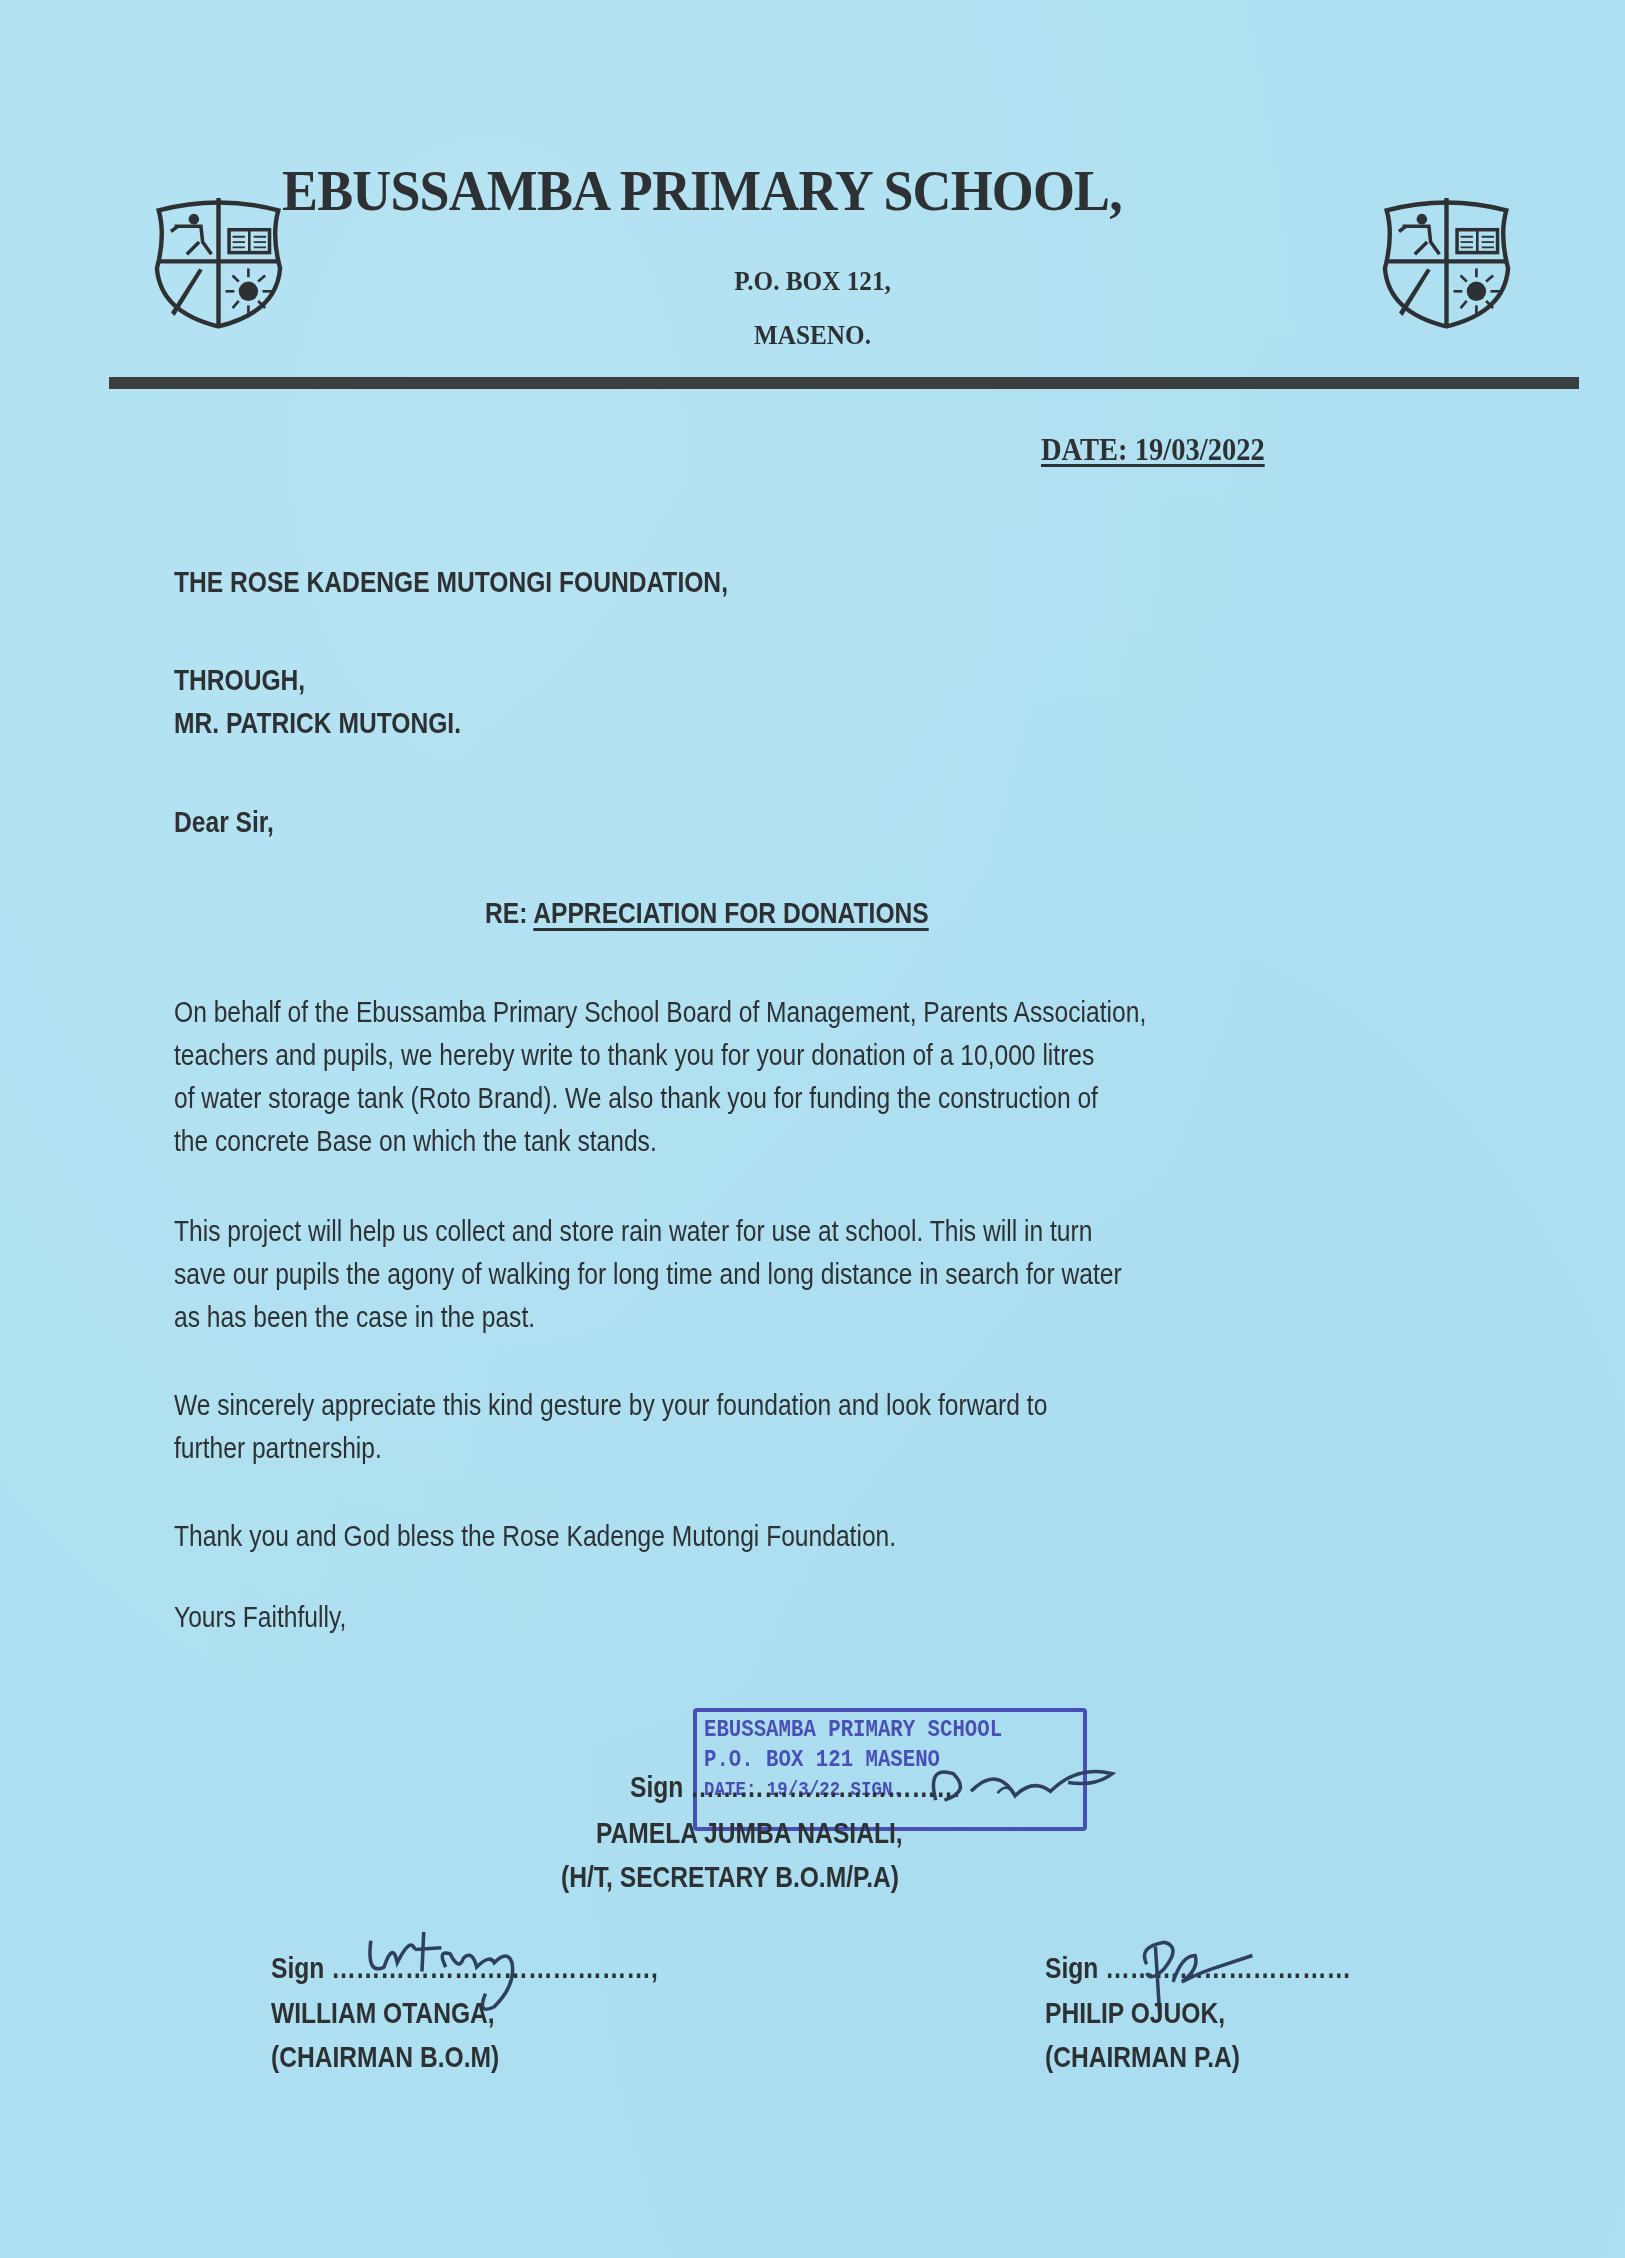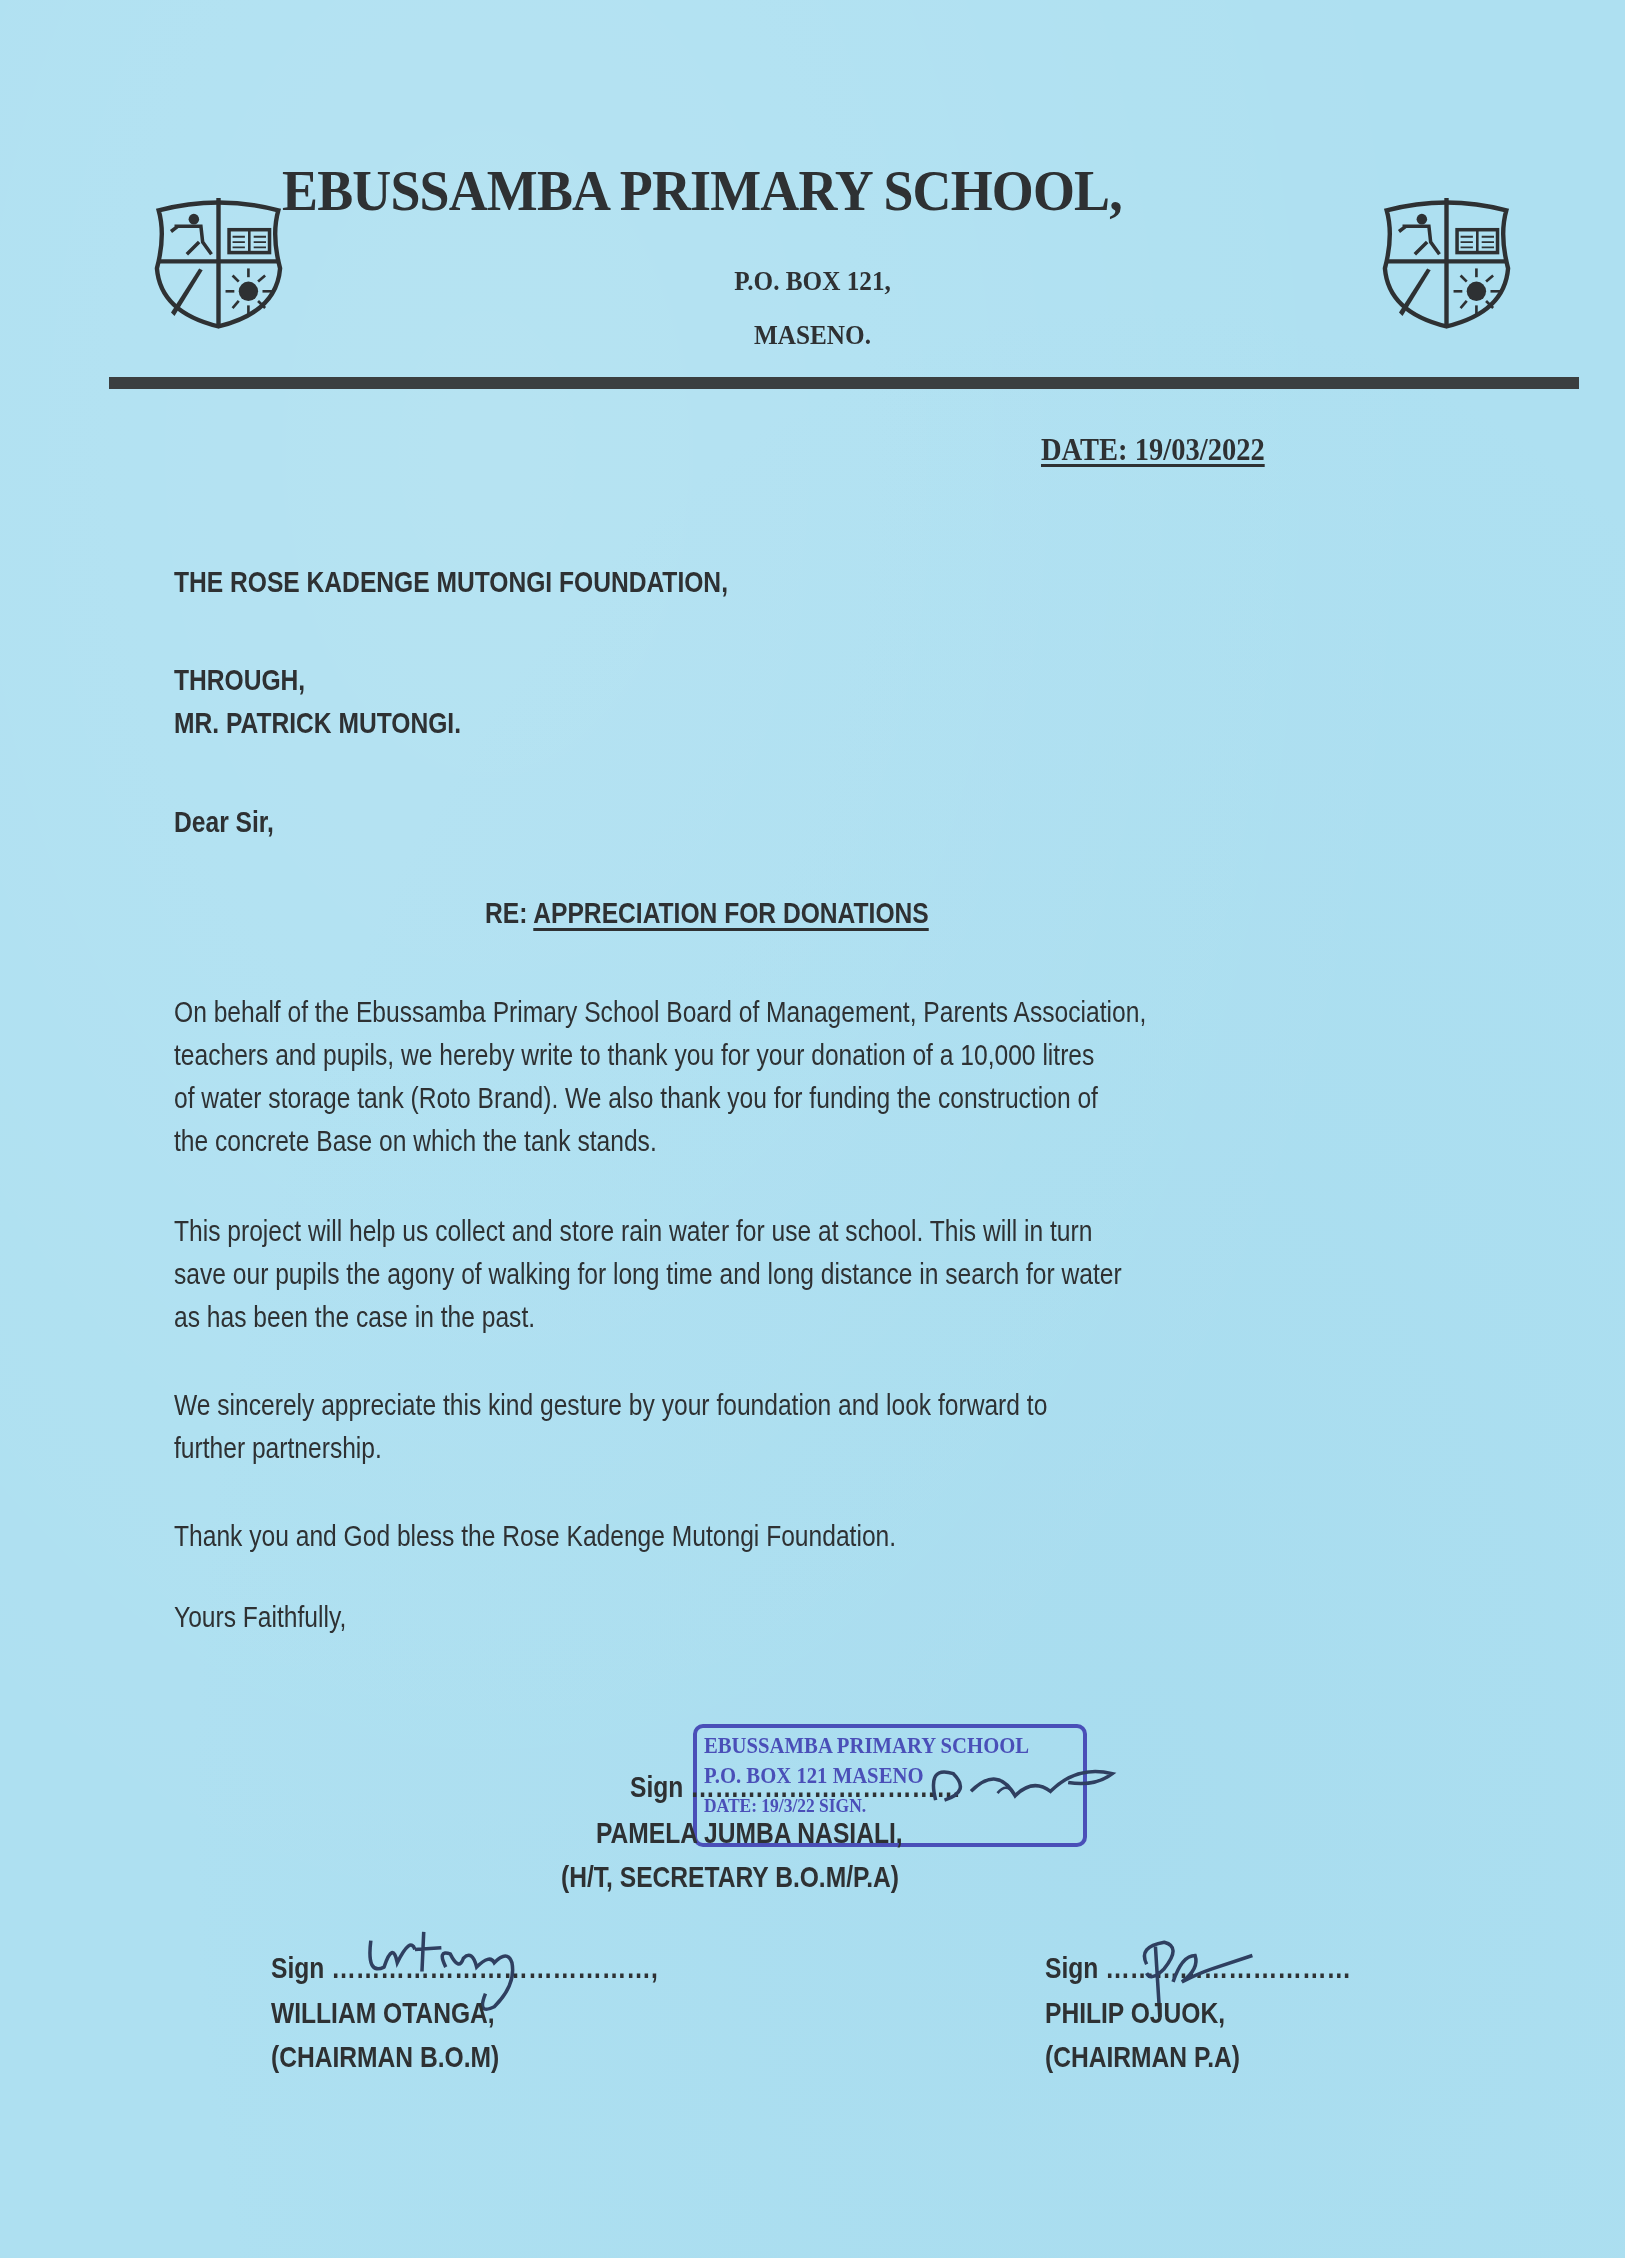--- a/index.html
+++ b/index.html
@@ -41,21 +41,21 @@
     .p2 { top: 1209px; }
     .p3 { top: 1383px; }
     .p4 { top: 1514px; }
     .closing { left: 174px; top: 1600px; }
 
     
     .sig-main { left: 630px; top: 1770px; }
     .sig-main-name { left: 596px; top: 1816px; }
     .sig-main-role { left: 561px; top: 1860px; }
 
-    .stamp { left: 693px; top: 1708px; width: 386px; height: 115px; border: 4.4px solid #4a4fb8; border-radius: 10px; color: #4a4fb8; font-family: Liberation Serif, serif; font-weight: bold; margin-top: 16px; }
+    .stamp { left: 693px; top: 1708px; width: 386px; height: 115px; border: 4.4px solid #4a4fb8; border-radius: 4px; color: #4a4fb8; font-family: Liberation Mono, monospace; font-weight: bold; }
     .stamp-line { position: absolute; left: 7px; font-size: 23px; white-space: nowrap; transform: scaleX(0.9); transform-origin: left top; }
     .stamp-l1 { top: 5.3px; }
     .stamp-l2 { top: 35px; }
     .stamp-l3 { top: 67px; font-size: 19.4px; }
 
     .sig-left { left: 271px; top: 1951px; }
     .sig-left-name { left: 271px; top: 1996px; }
     .sig-left-role { left: 271px; top: 2040px; }
     .sig-right { left: 1045px; top: 1951px; }
     .sig-right-name { left: 1045px; top: 1996px; }

